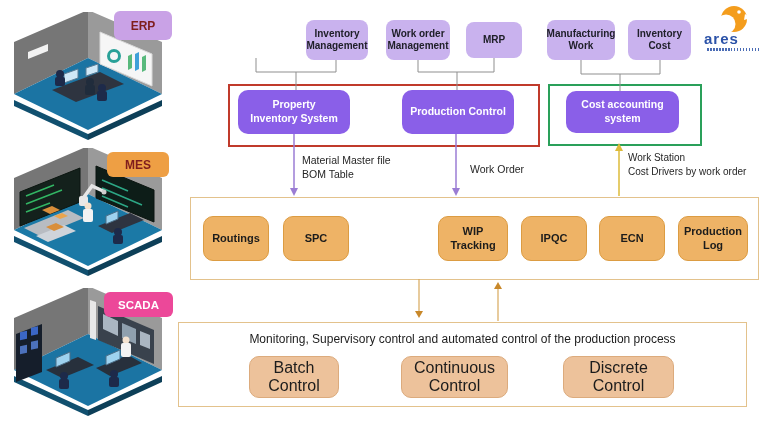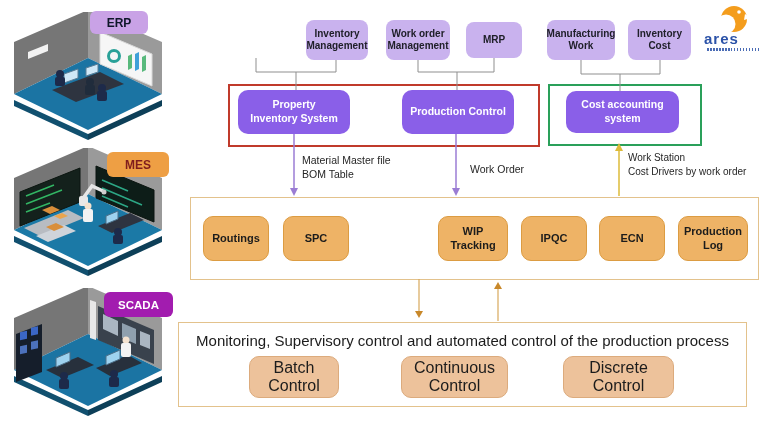--- a/index.html
+++ b/index.html
@@ -4,44 +4,44 @@
 <style>
   html,body{margin:0;padding:0;background:#e9e9e9;}
   #canvas{
     position:relative;width:768px;height:432px;background:#ffffff;
     font-family:"Liberation Sans",sans-serif;overflow:hidden;color:#1c1c1c;
   }
   .abs{position:absolute;}
   
   .layer-tag{position:absolute;display:flex;align-items:center;justify-content:center;
     font-weight:bold;border-radius:6px;font-size:12px;}
-  .tag-erp{left:90px;top:11px;width:58px;height:23px;background:#c9a2e6;color:#0f172a;}
+  .tag-erp{left:114px;top:11px;width:58px;height:29px;background:#c9a2e6;color:#7f1d1d;}
   .tag-mes{left:107px;top:152px;width:62px;height:25px;background:#ee9f44;color:#7f1d1d;}
-  .tag-scada{left:104px;top:292px;width:69px;height:25px;background:#a21caf;color:#ffffff;font-size:11.5px;}
+  .tag-scada{left:104px;top:292px;width:69px;height:25px;background:#ec4899;color:#ffffff;font-size:11.5px;}
   
   .module{position:absolute;background:#c9b2ee;border-radius:8px;display:flex;align-items:center;
     justify-content:center;text-align:center;font-size:10px;font-weight:600;color:#20202a;
     white-space:pre-line;line-height:1.25;}
   
   .system{position:absolute;background:#8a5fe8;border-radius:10px;display:flex;align-items:center;
     justify-content:center;text-align:center;font-size:10.5px;font-weight:bold;color:#ffffff;
     white-space:pre-line;line-height:1.3;}
   .frame{position:absolute;background:transparent;}
   .frame-red{left:228px;top:84px;width:308px;height:59px;border:2px solid #c03a2b;}
   .frame-green{left:548px;top:84px;width:150px;height:58px;border:2px solid #2aa05a;}
   
   .flow-label{position:absolute;font-size:10.5px;color:#262626;white-space:pre-line;line-height:1.35;}
   
   .bigbox{position:absolute;border:1px solid #e3c28c;background:#ffffff;}
   #mes-box{left:178px;top:197px;width:567px;height:81px;margin-left:12px;}
   #scada-box{left:178px;top:322px;width:567px;height:83px;}
   .mes-module{position:absolute;top:18px;height:43px;background:#eeb366;border:1.5px solid #dc9c42;
     border-radius:10px;display:flex;align-items:center;justify-content:center;text-align:center;
     font-size:11px;font-weight:bold;color:#1c1c1c;white-space:pre-line;line-height:1.25;}
-  .scada-desc{position:absolute;left:0;top:9px;width:100%;text-align:center;font-size:15px;color:#1c1c1c;}
+  .scada-desc{position:absolute;left:0;top:9px;width:100%;text-align:center;font-size:12px;color:#1c1c1c;}
   .scada-module{position:absolute;top:33px;height:40px;background:#edc29b;border:1px solid #dcab7d;
     border-radius:10px;display:flex;align-items:center;justify-content:center;text-align:center;
     font-size:16px;font-weight:normal;color:#1c1c1c;}
   
   #logo{position:absolute;left:704px;top:5px;width:58px;height:52px;}
   #logo-text{position:absolute;left:0;top:26px;width:58px;text-align:left;color:#2b52a8;
     font-weight:bold;font-size:15px;letter-spacing:1px;line-height:1;}
   #logo-tagline{position:absolute;left:3px;top:43px;width:52px;height:3px;opacity:.85;
     background:repeating-linear-gradient(90deg,#2b52a8 0 1.5px,transparent 1.5px 3px);}
   svg{display:block;}

